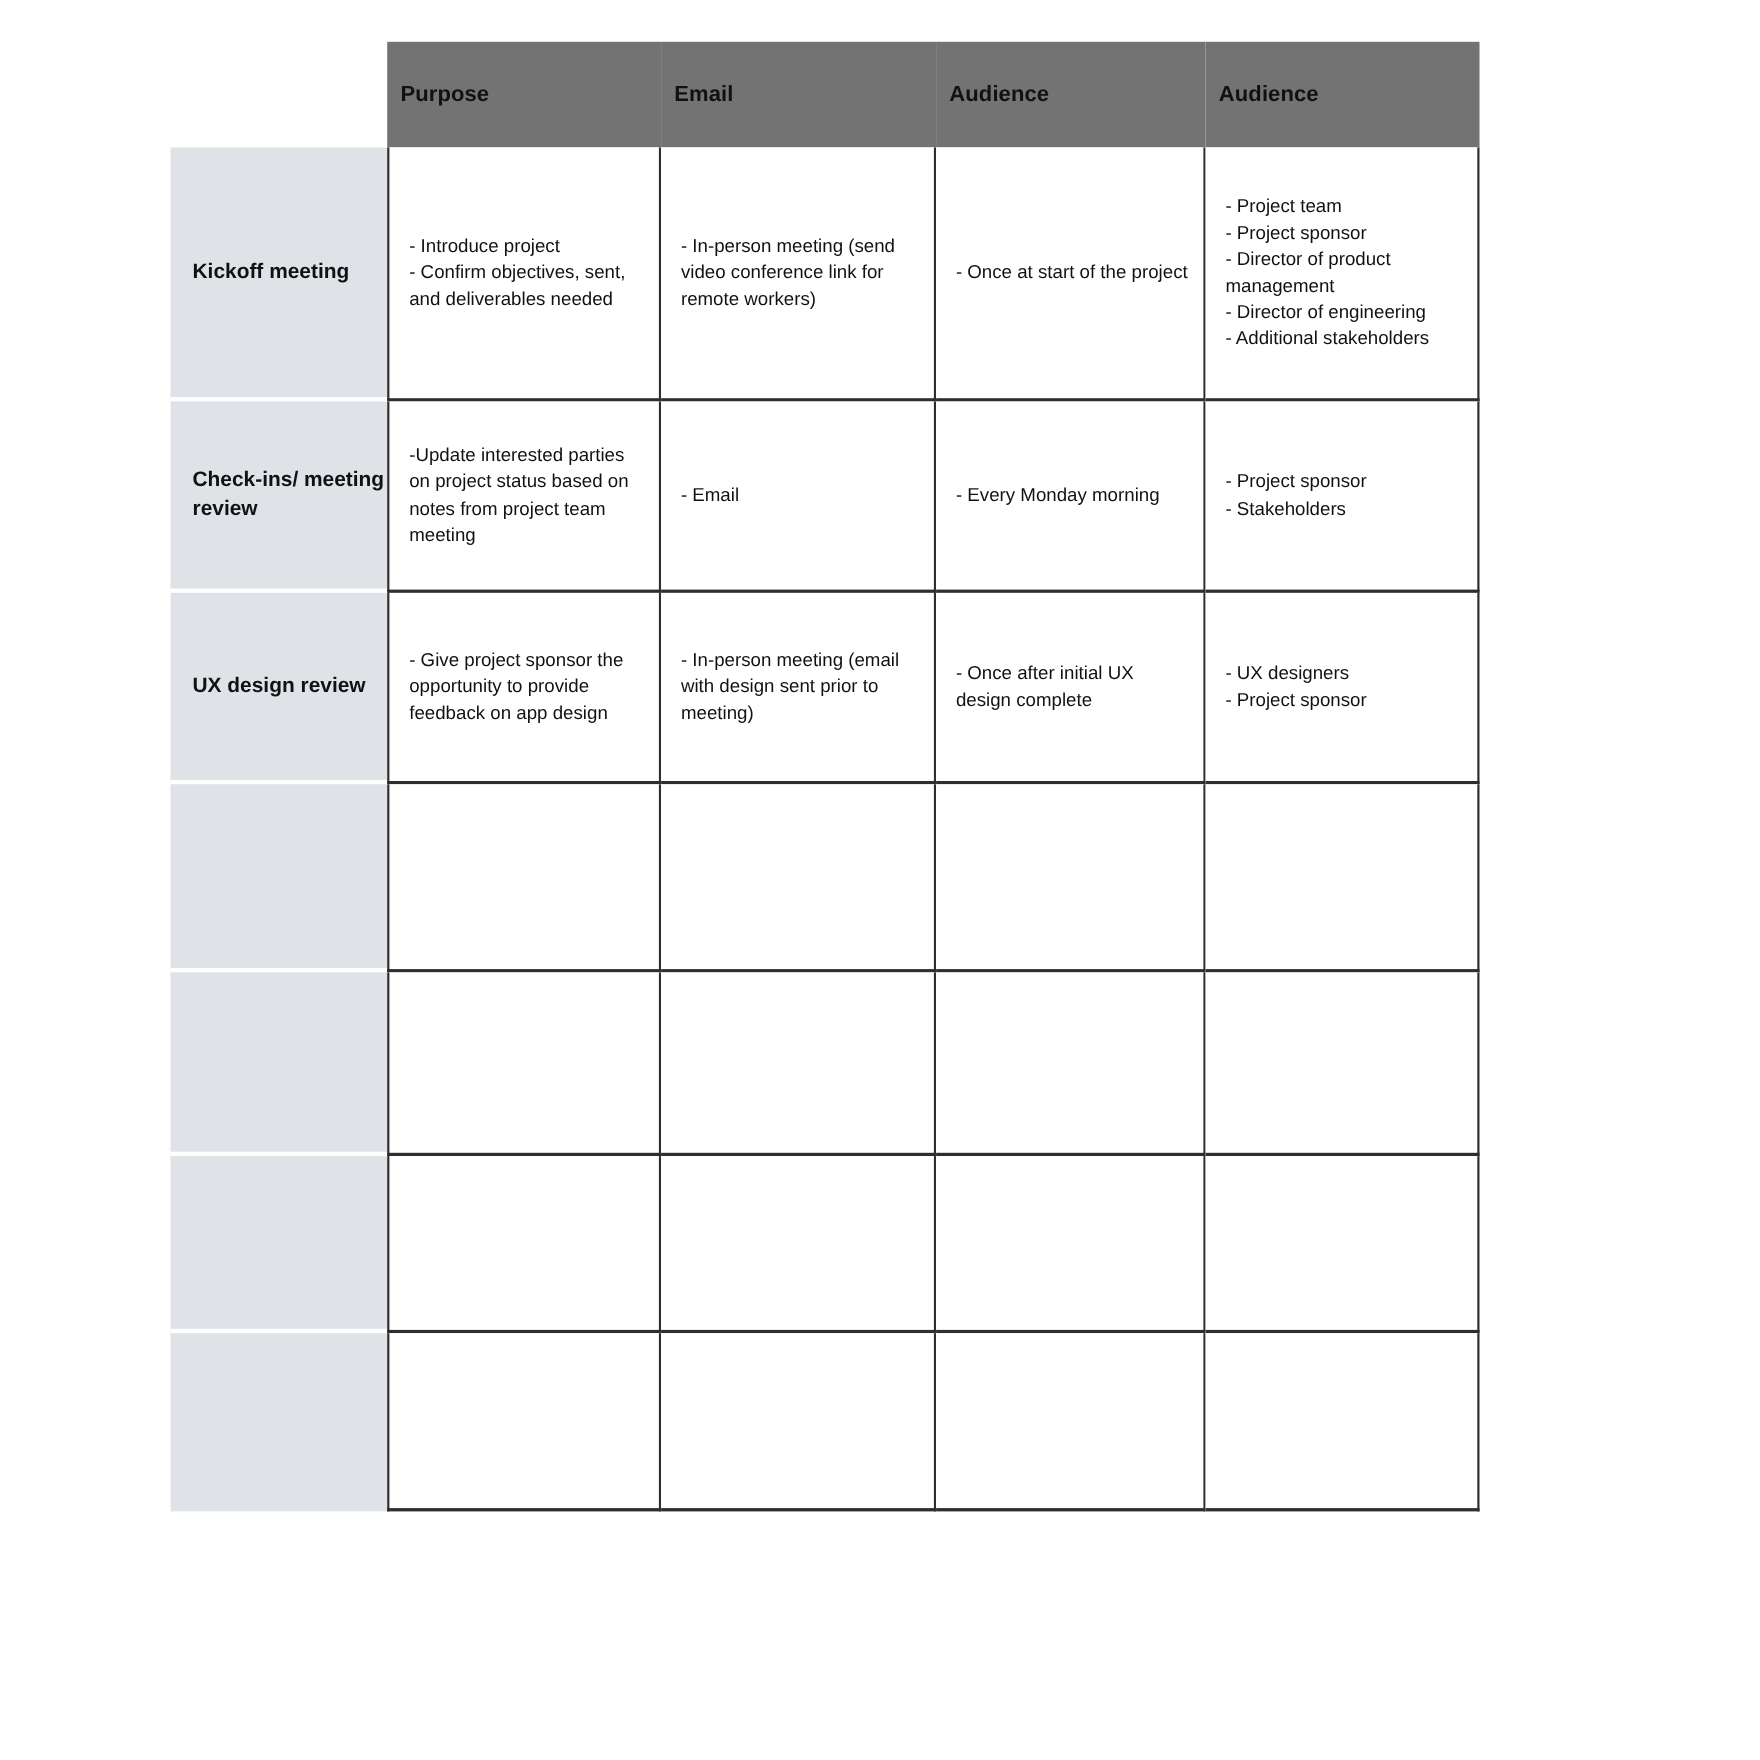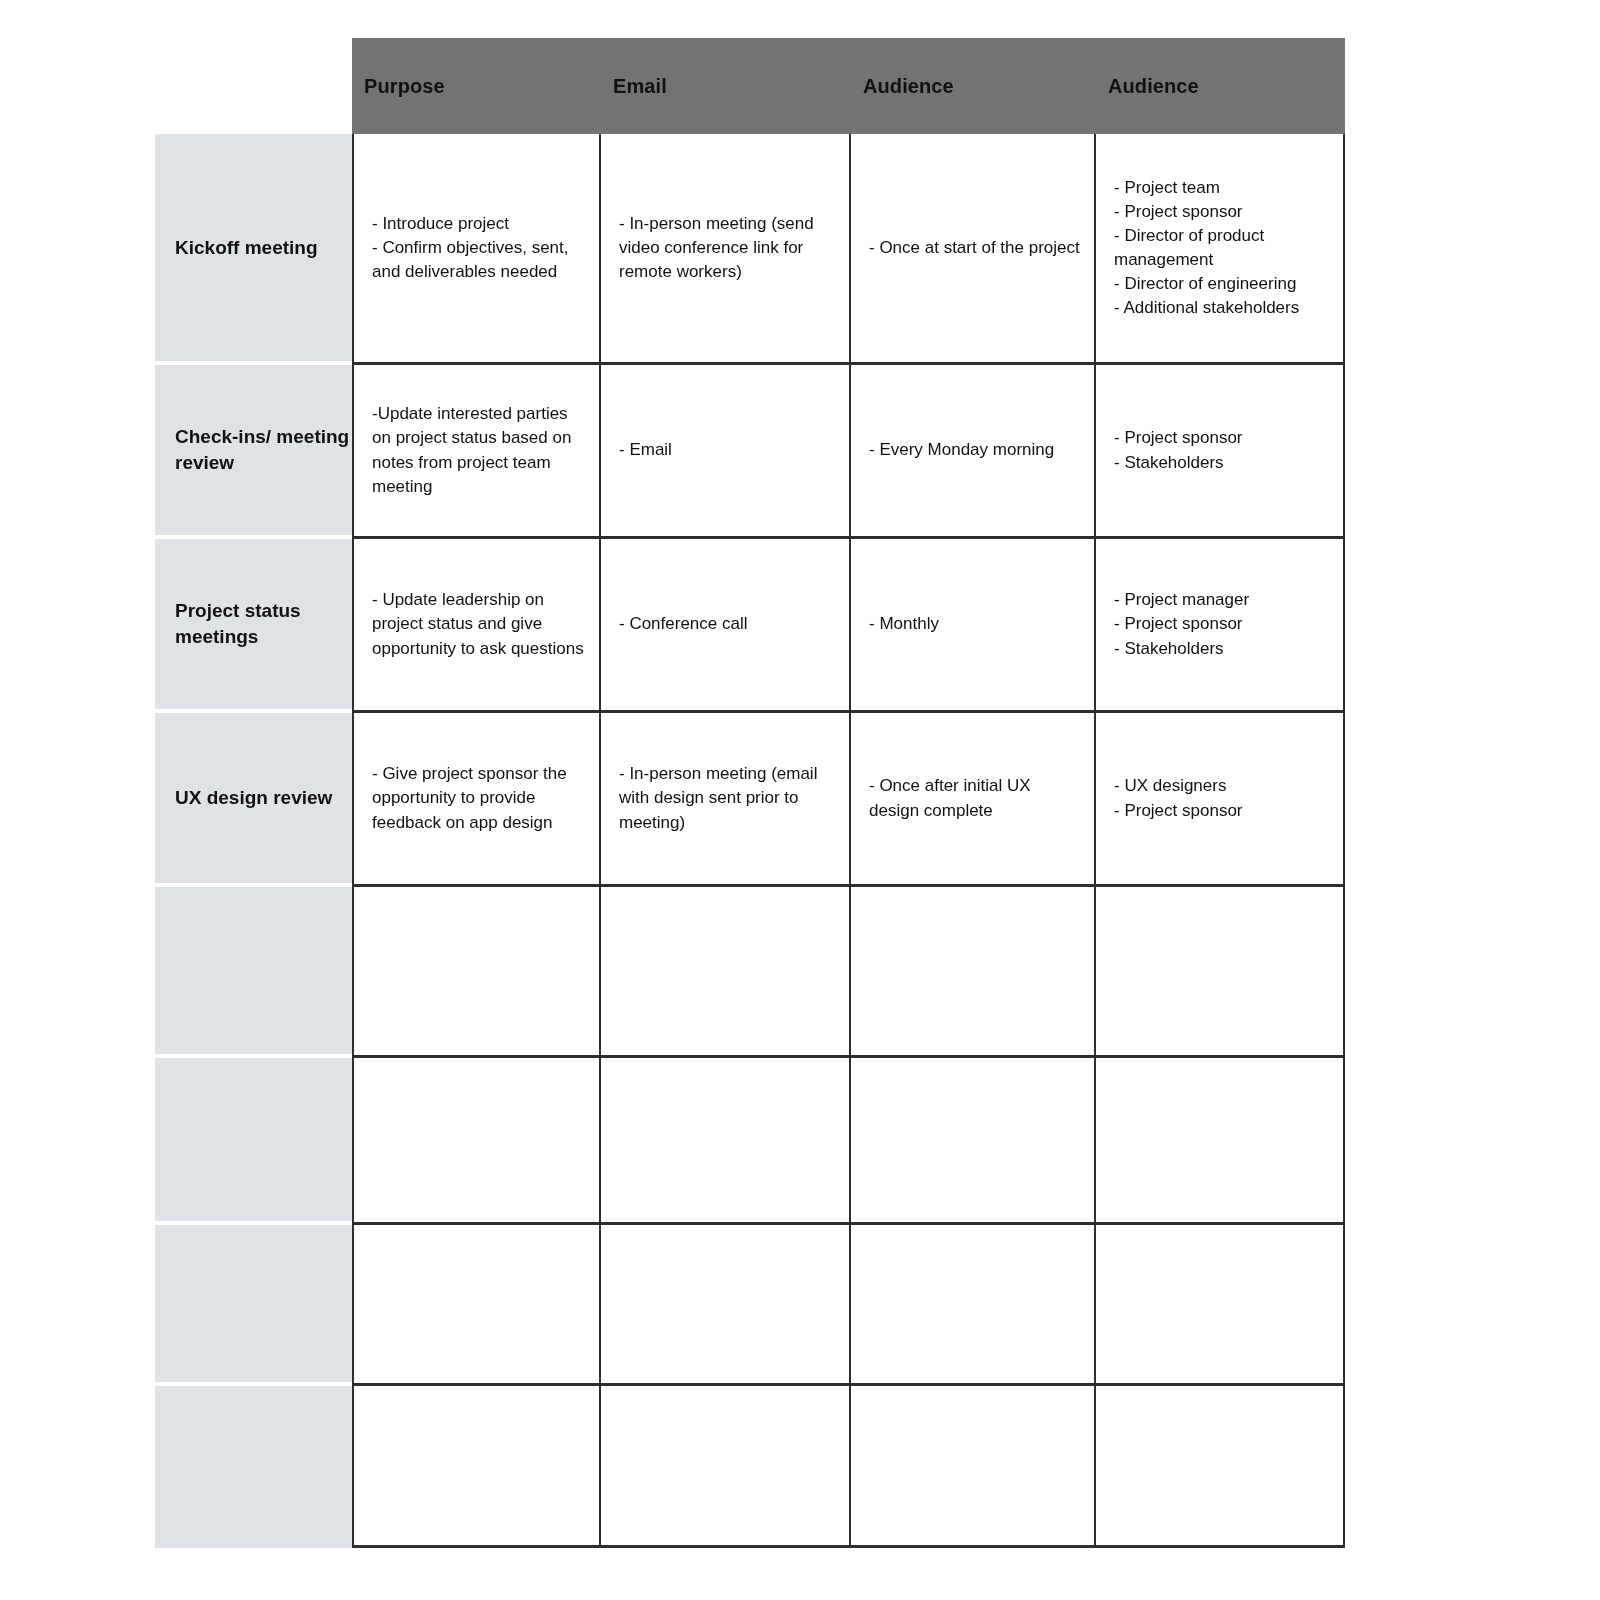--- a/index.html
+++ b/index.html
@@ -146,29 +146,20 @@
 
       <tr class="r3">
         <td class="row-label">Check-ins/ meeting review</td>
         <td class="cell first-col">-Update interested parties on project status based on notes from project team meeting</td>
         <td class="cell">- Email</td>
         <td class="cell">- Every Monday morning</td>
         <td class="cell">- Project sponsor
 - Stakeholders</td>
       </tr>
 
-      <tr class="r4">
-        <td class="row-label">Project status meetings</td>
-        <td class="cell first-col">- Update leadership on project status and give opportunity to ask questions</td>
-        <td class="cell">- Conference call</td>
-        <td class="cell">- Monthly</td>
-        <td class="cell">- Project manager
-- Project sponsor
-- Stakeholders</td>
-      </tr>
 
       <tr class="r5">
         <td class="row-label">UX design review</td>
         <td class="cell first-col">- Give project sponsor the opportunity to provide feedback on app design</td>
         <td class="cell">- In-person meeting (email with design sent prior to meeting)</td>
         <td class="cell">- Once after initial UX design complete</td>
         <td class="cell">- UX designers
 - Project sponsor</td>
       </tr>
 

